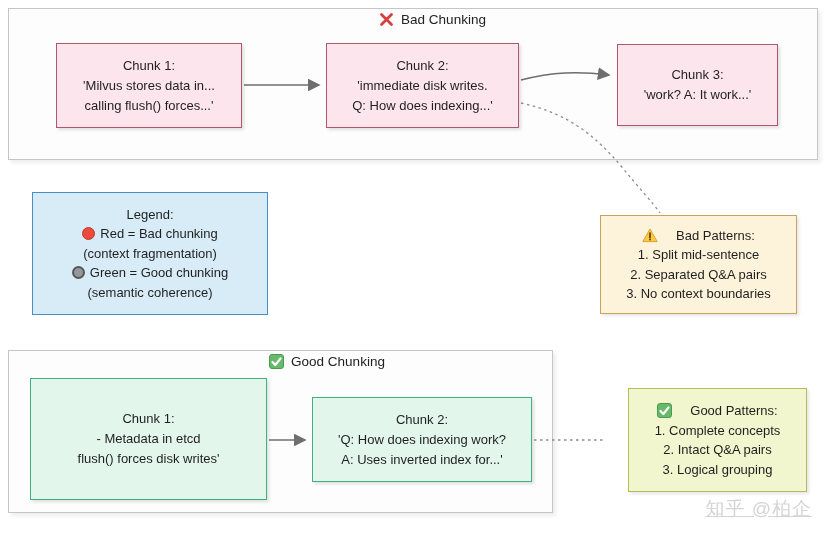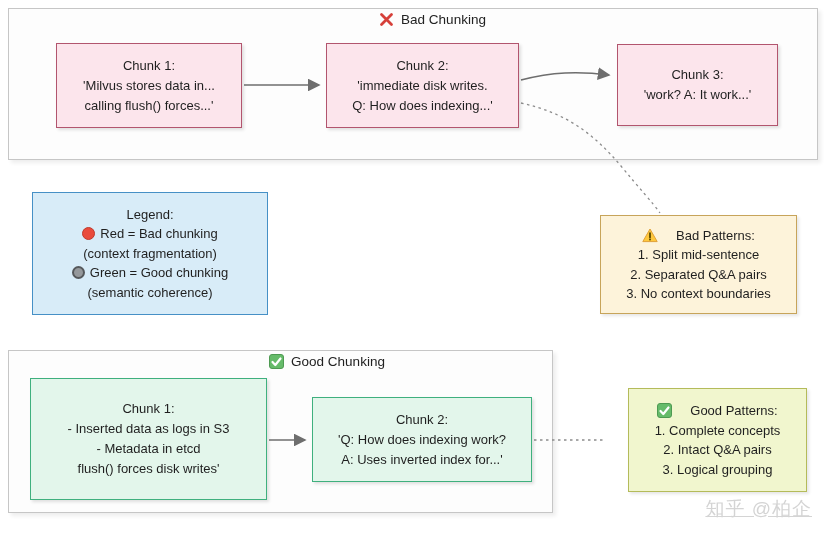--- a/index.html
+++ b/index.html
@@ -124,21 +124,20 @@
   <div class="section-title" style="top:350px; left:8px; right:auto; width:638px;">
     <svg class="icon" width="15" height="15" viewBox="0 0 15 15">
       <rect x="0.5" y="0.5" width="14" height="14" rx="2.5" fill="#66bb6a" stroke="#4e9a52"></rect>
       <polyline points="3.5,8 6.3,11 11.5,4.5" fill="none" stroke="#ffffff" stroke-width="2.2" stroke-linecap="round" stroke-linejoin="round"></polyline>
     </svg>
     <span>Good Chunking</span>
   </div>
 
   <div class="node green" style="left:30px; top:378px; width:237px; height:122px;">
     <div>Chunk 1:</div>
-    <div>- Inserted data as logs in S3</div>
     <div>- Metadata in etcd</div>
     <div>flush() forces disk writes'</div>
   </div>
 
   <div class="node green" style="left:312px; top:397px; width:220px; height:85px;">
     <div>Chunk 2:</div>
     <div>'Q: How does indexing work?</div>
     <div>A: Uses inverted index for...'</div>
   </div>
 

